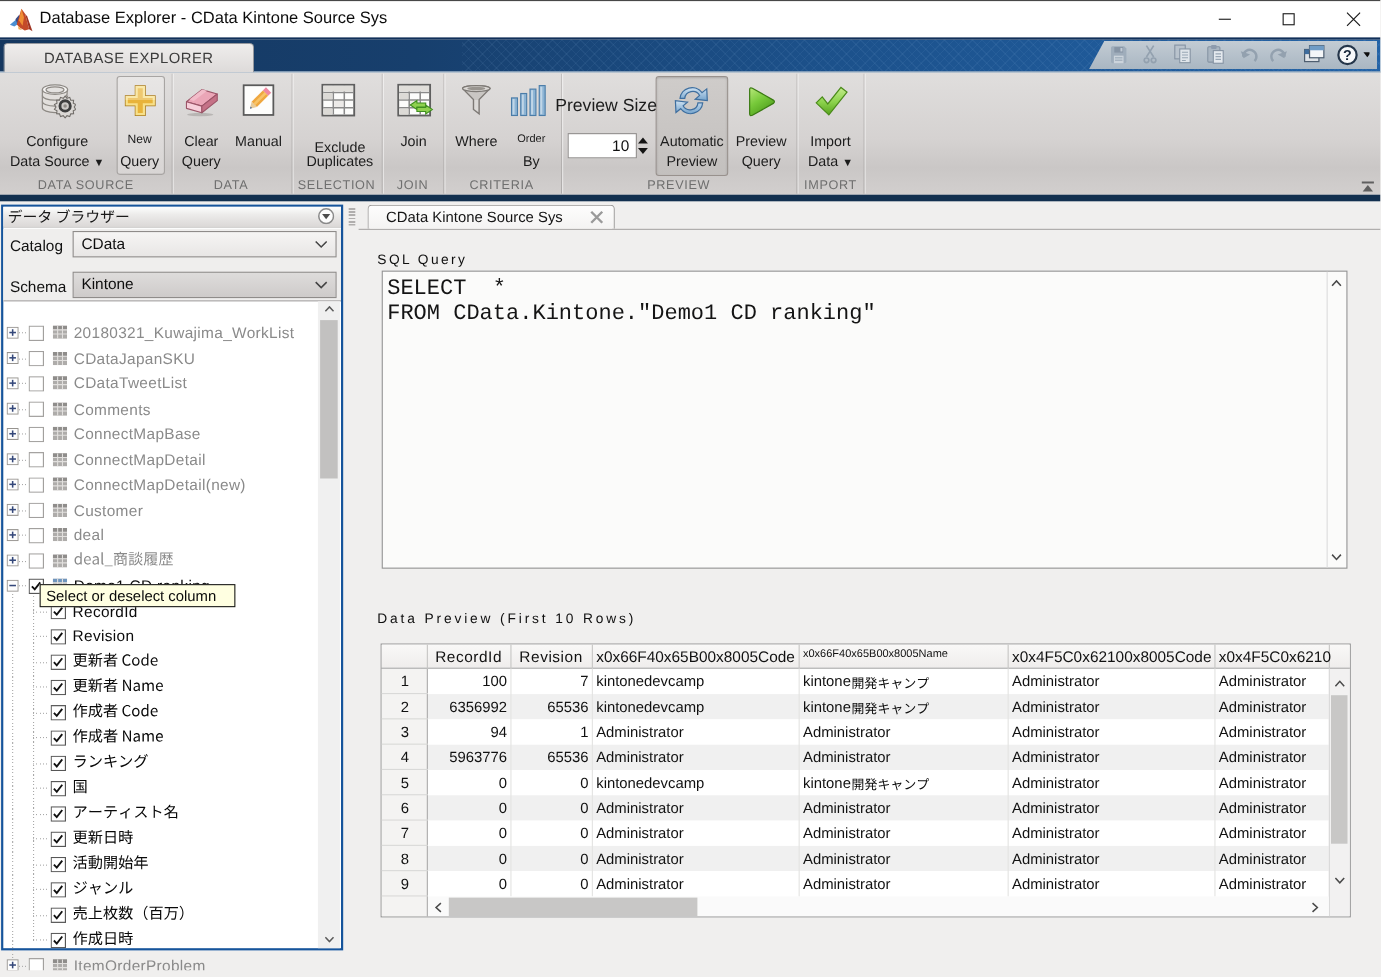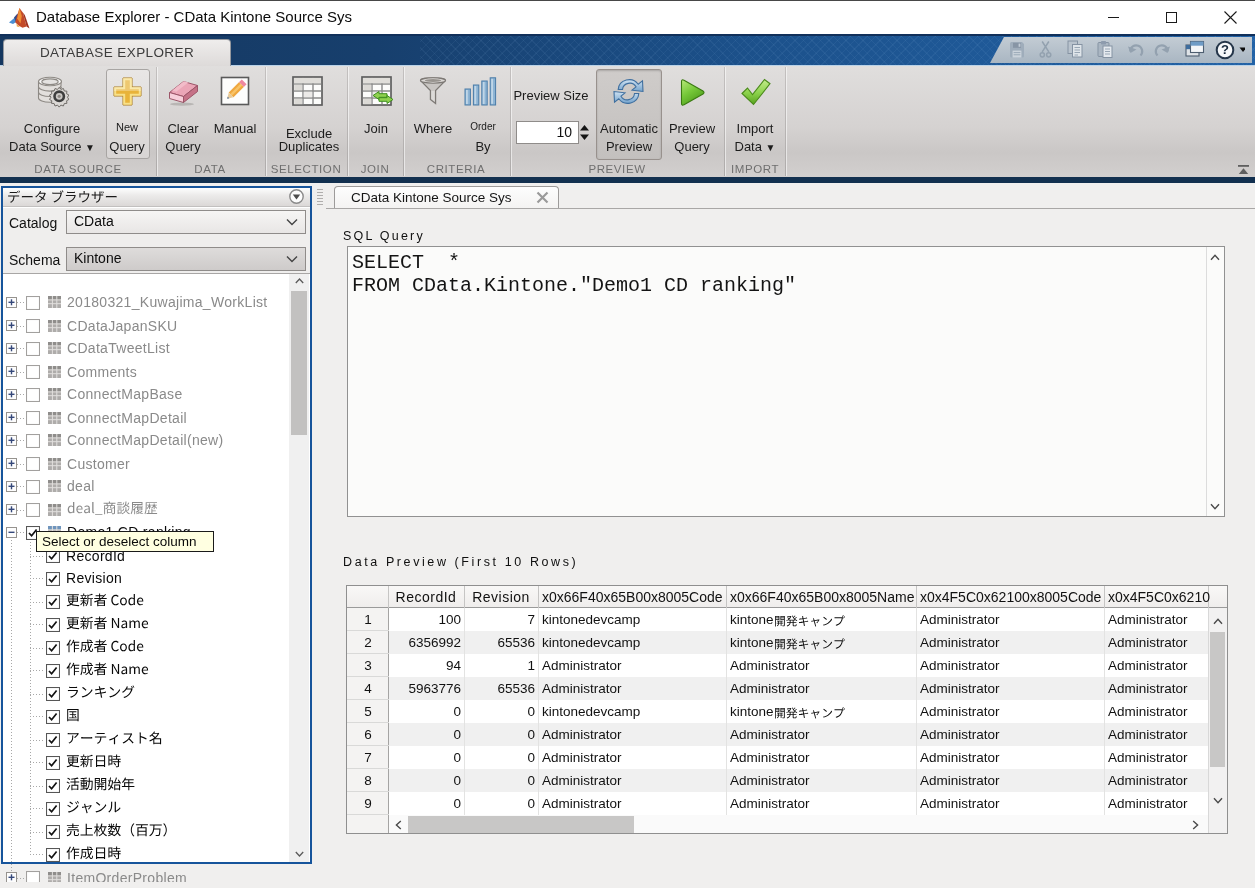--- a/index.html
+++ b/index.html
@@ -223,21 +223,21 @@
 <g fill="rgba(255,255,255,0.45)">
 <rect x="2" y="13" width="1.8" height="14"></rect>
         <rect x="10.4" y="9" width="1.8" height="18"></rect>
         <rect x="18.8" y="5" width="1.8" height="22"></rect>
         <rect x="27.2" y="1.8" width="1.8" height="25"></rect>
 </g>
 </svg>
   </div>
 <div class="abs" style="left:413px;top:121px;width:140px;text-align:center;font-size:10px;color:#1c1c1c;">Order</div>
 <div class="abs" style="left:413px;top:139px;width:140px;text-align:center;font-size:13px;color:#1c1c1c;">By</div>
-<div class="abs" style="left:481px;top:88px;width:140px;text-align:center;font-size:13px;color:#1c1c1c;">Preview Size</div>
+<div class="abs" style="left:481px;top:88px;width:140px;text-align:center;font-size:16px;color:#1c1c1c;">Preview Size</div>
 <div class="abs" style="left:516px;top:121px;width:63px;height:23px;background:#fff;border:1px solid #8f8c8a;font-size:14px;color:#111;text-align:right;padding:2px 6px 0 0;">10</div>
 <div class="abs" style="left:579px;top:121px;width:12px;height:23px;">
 <svg width="12" height="23" viewBox="0 0 12 23">
 <path d="M5.5,4 L10,9.5 H1 Z" fill="#141414"></path>
 <path d="M5.5,19 L1,13.5 H10 Z" fill="#141414"></path>
 </svg>
   </div>
 <div class="abs" style="left:611px;top:75px;width:35px;height:33px;">
 <svg width="35" height="33" viewBox="0 0 35 33">
 <defs>
@@ -800,21 +800,21 @@
 <div class="abs" style="left:388px;top:586px;width:1px;height:22px;background:#c6c5c4;"></div>
 <div class="abs" style="left:464px;top:586px;width:1px;height:22px;background:#c6c5c4;"></div>
 <div class="abs" style="left:538px;top:586px;width:1px;height:22px;background:#c6c5c4;"></div>
 <div class="abs" style="left:726px;top:586px;width:1px;height:22px;background:#c6c5c4;"></div>
 <div class="abs" style="left:916px;top:586px;width:1px;height:22px;background:#c6c5c4;"></div>
 <div class="abs" style="left:1104px;top:586px;width:1px;height:22px;background:#c6c5c4;"></div>
 <div class="abs" style="left:1208px;top:586px;width:1px;height:22px;background:#c6c5c4;"></div>
 <div class="abs" style="left:388px;top:589px;width:76px;text-align:center;font-size:14px;letter-spacing:0.5px;color:#111;">RecordId</div>
 <div class="abs" style="left:464px;top:589px;width:74px;text-align:center;font-size:14px;letter-spacing:0.5px;color:#111;">Revision</div>
 <div class="abs" style="left:542px;top:589px;font-size:14px;color:#111;white-space:nowrap;">x0x66F40x65B00x8005Code</div>
-<div class="abs" style="left:730px;top:589px;font-size:14px;color:#111;white-space:nowrap;">x0x66F40x65B00x8005Name</div>
+<div class="abs" style="left:730px;top:589px;font-size:10px;color:#111;white-space:nowrap;">x0x66F40x65B00x8005Name</div>
 <div class="abs" style="left:920px;top:589px;font-size:14px;color:#111;white-space:nowrap;">x0x4F5C0x62100x8005Code</div>
 <div class="abs" style="left:1108px;top:589px;font-size:14px;color:#111;white-space:nowrap;">x0x4F5C0x6210</div>
 <div class="abs" style="left:389px;top:608px;width:819px;height:23px;background:#ffffff;"></div>
 <div class="abs" style="left:347px;top:612px;width:42px;text-align:center;font-size:13.5px;color:#111;">1</div>
 <div class="abs" style="left:347px;top:630px;width:42px;height:1px;background:#d9d9d8;"></div>
 <div class="abs" style="left:389px;top:612px;width:72px;text-align:right;font-size:13.5px;color:#111;">100</div>
 <div class="abs" style="left:465px;top:612px;width:70px;text-align:right;font-size:13.5px;color:#111;">7</div>
 <div class="abs" style="left:542px;top:612px;font-size:13.5px;color:#111;white-space:nowrap;">kintonedevcamp</div>
 <div class="abs" style="left:730px;top:612px;font-size:13.5px;color:#111;white-space:nowrap;">kintone<svg width="71" height="12" viewBox="0 -10.4 71 12" style="display:inline-block;vertical-align:-2.5px;">
       <path d="M6.7 -4.0V-2.7H5.0V-4.0ZM2.7 -2.7V-1.9H4.2C4.1 -1.2 3.8 -0.2 2.8 0.4C3.0 0.5 3.3 0.7 3.4 0.9C4.5 0.1 4.9 -1.1 5.0 -1.9H6.7V0.7H7.5V-1.9H9.1V-2.7H7.5V-4.0H8.8V-4.7H3.0V-4.0H4.2V-2.7ZM4.5 -7.1V-6.1H1.9V-7.1ZM4.5 -7.8H1.9V-8.7H4.5ZM9.9 -7.1V-6.1H7.2V-7.1ZM9.9 -7.8H7.2V-8.7H9.9ZM10.4 -9.4H6.4V-5.4H9.9V-0.2C9.9 -0.0 9.9 0.0 9.7 0.0C9.5 0.0 8.9 0.0 8.2 0.0C8.4 0.3 8.5 0.7 8.5 0.9C9.4 0.9 10.0 0.9 10.3 0.8C10.7 0.6 10.8 0.3 10.8 -0.2V-9.4ZM1.1 -9.4V1.0H1.9V-5.4H5.4V-9.4Z M22.2 -8.4C21.8 -8.0 21.1 -7.4 20.5 -6.9C20.3 -7.2 20.0 -7.5 19.8 -7.8C20.3 -8.2 21.0 -8.8 21.5 -9.3L20.8 -9.8C20.5 -9.4 19.9 -8.8 19.4 -8.4C19.1 -8.9 18.8 -9.4 18.6 -9.9L17.9 -9.6C18.5 -8.1 19.4 -6.8 20.5 -5.7H15.0C16.0 -6.6 16.9 -7.8 17.4 -9.2L16.8 -9.4L16.6 -9.4H13.3V-8.6H16.2C15.9 -8.1 15.6 -7.5 15.1 -7.1C14.7 -7.4 14.2 -7.9 13.7 -8.2L13.1 -7.7C13.6 -7.4 14.2 -6.9 14.6 -6.5C13.8 -5.8 13.0 -5.3 12.1 -5.0C12.3 -4.8 12.6 -4.5 12.7 -4.3C13.3 -4.6 13.9 -4.9 14.5 -5.3V-4.9H15.7V-3.3V-3.1H13.0V-2.3H15.6C15.4 -1.3 14.7 -0.4 12.7 0.3C12.9 0.5 13.2 0.8 13.3 1.0C15.6 0.2 16.3 -1.0 16.5 -2.3H18.7V-0.4C18.7 0.6 18.9 0.9 19.9 0.9C20.1 0.9 21.3 0.9 21.5 0.9C22.3 0.9 22.6 0.4 22.7 -1.1C22.4 -1.1 22.1 -1.3 21.9 -1.4C21.8 -0.2 21.8 0.0 21.4 0.0C21.2 0.0 20.2 0.0 20.0 0.0C19.6 0.0 19.6 -0.0 19.6 -0.4V-2.3H22.4V-3.1H19.6V-4.9H21.0V-5.3C21.5 -4.9 22.0 -4.6 22.6 -4.3C22.8 -4.5 23.1 -4.9 23.3 -5.1C22.5 -5.4 21.7 -5.8 21.0 -6.4C21.6 -6.9 22.3 -7.4 22.9 -8.0ZM16.6 -4.9H18.7V-3.1H16.6V-3.3Z M24.9 -3.2 25.1 -2.2C25.3 -2.3 25.7 -2.3 26.1 -2.4C26.7 -2.5 28.0 -2.7 29.3 -3.0L29.7 -0.6C29.8 -0.2 29.9 0.1 29.9 0.5L31.0 0.3C30.9 0.0 30.8 -0.4 30.7 -0.7L30.2 -3.1L33.1 -3.6C33.6 -3.6 33.9 -3.7 34.2 -3.7L34.0 -4.7C33.7 -4.6 33.4 -4.6 33.0 -4.5L30.1 -4.0L29.6 -6.4L32.3 -6.8C32.6 -6.8 33.0 -6.9 33.2 -6.9L33.0 -7.9C32.8 -7.8 32.5 -7.8 32.1 -7.7C31.6 -7.6 30.6 -7.4 29.4 -7.2L29.2 -8.5C29.1 -8.8 29.1 -9.1 29.1 -9.3L28.0 -9.1C28.1 -8.9 28.2 -8.6 28.2 -8.3L28.5 -7.1C27.4 -6.9 26.3 -6.8 25.9 -6.7C25.5 -6.7 25.2 -6.7 24.9 -6.6L25.1 -5.6C25.5 -5.7 25.7 -5.7 26.1 -5.8L28.7 -6.2L29.1 -3.8C27.8 -3.6 26.5 -3.4 25.9 -3.3C25.6 -3.3 25.1 -3.2 24.9 -3.2Z M45.6 -5.6 45.0 -6.0C44.9 -6.0 44.7 -5.9 44.6 -5.9C44.2 -5.8 42.2 -5.4 40.5 -5.1L40.1 -6.5C40.0 -6.8 40.0 -7.0 39.9 -7.2L38.9 -7.0C39.0 -6.8 39.1 -6.6 39.2 -6.3L39.6 -4.9L38.2 -4.6C37.8 -4.6 37.5 -4.5 37.2 -4.5L37.4 -3.6L39.8 -4.1L41.0 0.2C41.1 0.5 41.1 0.8 41.2 1.1L42.2 0.8C42.1 0.6 42.0 0.2 41.9 0.0C41.8 -0.5 41.2 -2.6 40.7 -4.3L44.3 -5.0C43.9 -4.3 43.0 -3.2 42.3 -2.6L43.1 -2.2C43.9 -3.0 45.1 -4.6 45.6 -5.6Z M49.9 -8.6 49.2 -7.9C50.1 -7.3 51.6 -6.1 52.1 -5.5L52.9 -6.2C52.2 -6.9 50.7 -8.1 49.9 -8.6ZM48.9 -0.7 49.5 0.2C51.4 -0.1 52.9 -0.9 54.1 -1.6C55.9 -2.7 57.3 -4.3 58.1 -5.8L57.5 -6.8C56.8 -5.4 55.4 -3.6 53.6 -2.5C52.5 -1.8 50.9 -1.1 48.9 -0.7Z M68.5 -8.5C68.5 -8.9 68.9 -9.3 69.3 -9.3C69.7 -9.3 70.1 -8.9 70.1 -8.5C70.1 -8.0 69.7 -7.7 69.3 -7.7C68.9 -7.7 68.5 -8.0 68.5 -8.5ZM68.0 -8.5C68.0 -8.3 68.0 -8.2 68.0 -8.1L67.6 -8.1C67.1 -8.1 62.4 -8.1 61.7 -8.1C61.3 -8.1 60.9 -8.1 60.5 -8.2V-7.1C60.8 -7.1 61.2 -7.2 61.7 -7.2C62.4 -7.2 67.1 -7.2 67.7 -7.2C67.6 -6.0 67.0 -4.4 66.2 -3.3C65.2 -2.0 63.9 -1.0 61.6 -0.5L62.4 0.4C64.6 -0.3 66.0 -1.4 67.0 -2.7C68.0 -4.0 68.6 -5.9 68.8 -7.1L68.8 -7.2C69.0 -7.2 69.1 -7.2 69.3 -7.2C70.0 -7.2 70.6 -7.7 70.6 -8.5C70.6 -9.2 70.0 -9.8 69.3 -9.8C68.5 -9.8 68.0 -9.2 68.0 -8.5Z" fill="#111"></path>

